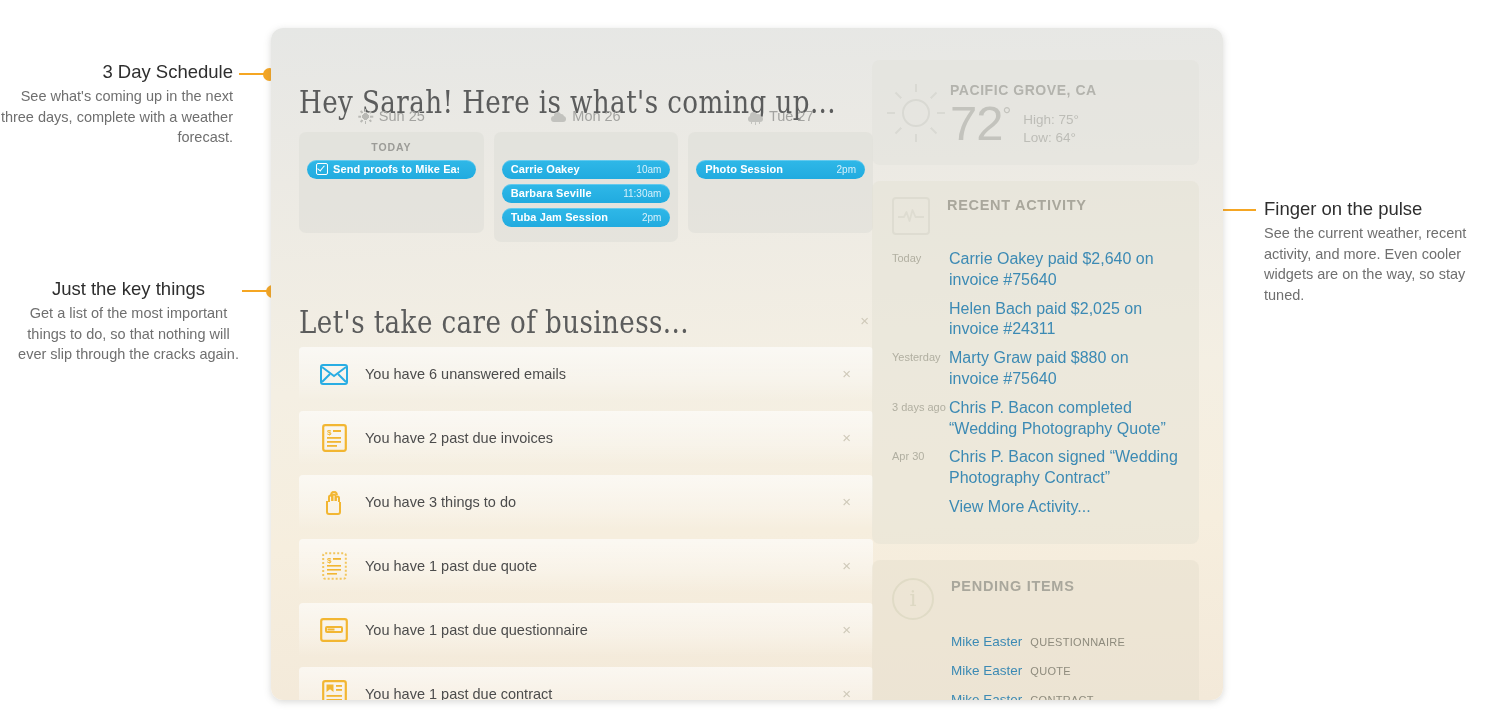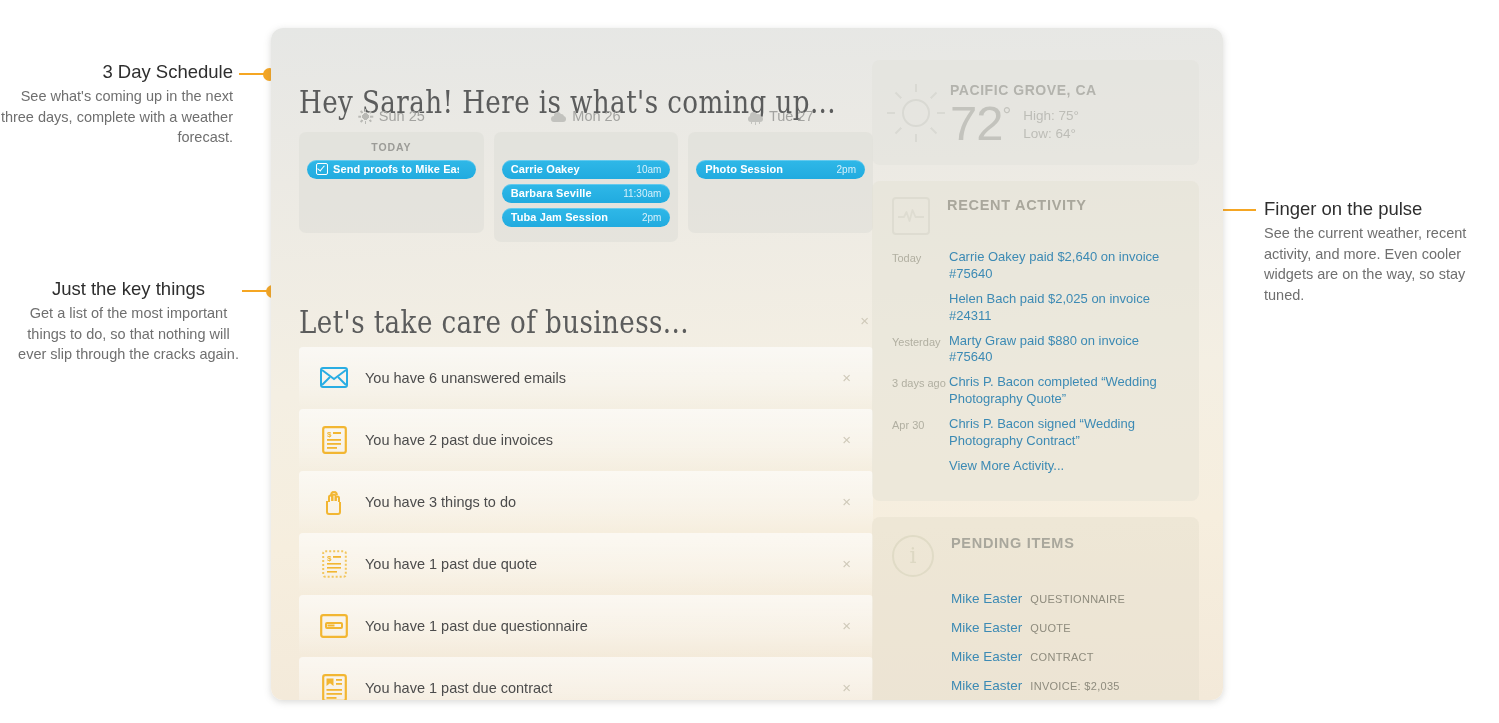--- a/index.html
+++ b/index.html
@@ -102,24 +102,24 @@
 
   
   .biz-head-row{position:absolute;left:28px;top:272px;width:574px;height:40px;}
   .biz-x{position:absolute;right:4px;top:12px;}
   .xmark{
     font-size:15px;color:#cfc9b9;line-height:1;cursor:default;
     font-family:"Liberation Sans", sans-serif;
   }
   .biz-list{position:absolute;left:28px;top:319px;width:574px;}
   .biz-row{
-    position:relative;height:61px;display:flex;align-items:center;
+    position:relative;height:54px;display:flex;align-items:center;
     background:linear-gradient(180deg, rgba(255,255,255,.62) 0%, rgba(255,255,255,.30) 62%, rgba(255,255,255,0) 100%);
     border-radius:4px;
-    margin-bottom:1px;
+    margin-bottom:10px;
   }
   .biz-row .ico{width:34px;height:34px;margin-left:18px;flex:0 0 auto;display:flex;align-items:center;justify-content:center;}
   .biz-row .lbl{font-size:14.5px;color:#4c4c4c;margin-left:14px;}
   .biz-row .rx{position:absolute;right:22px;top:50%;transform:translateY(-50%);}
 
   
   .widget{
     border-radius:8px;
     margin-bottom:16px;
     position:relative;
@@ -130,35 +130,35 @@
 
   .weather-inner{display:flex;align-items:center;height:105px;padding-left:14px;box-sizing:border-box;}
   .sun-big{width:60px;height:60px;position:relative;flex:0 0 auto;margin-right:4px;}
   .sun-big .core{position:absolute;left:16px;top:16px;width:28px;height:28px;border-radius:50%;border:2px solid #d9d9d3;box-sizing:border-box;}
   .sun-big .ray{position:absolute;left:29px;top:1px;width:2px;height:58px;background:linear-gradient(#d9d9d3 0 8px, transparent 8px 50px, #d9d9d3 50px 58px);}
   .sun-big .ray.r2{transform:rotate(45deg);}
   .sun-big .ray.r3{transform:rotate(90deg);}
   .sun-big .ray.r4{transform:rotate(135deg);}
   .weather-txt{padding-top:4px;}
   .wx-city{font-size:14px;letter-spacing:.55px;color:#b3b3ad;font-weight:600;margin-bottom:1px;}
-  .wx-row{display:flex;align-items:flex-start;}
+  .wx-row{display:flex;align-items:flex-end;}
   .wx-temp{font-size:49px;color:#c3c3bd;font-weight:300;line-height:.98;letter-spacing:-1px;}
   .wx-temp sup{font-size:22px;vertical-align:super;line-height:1;font-weight:300;}
   .wx-hl{margin-left:13px;padding-top:8px;font-size:13.5px;color:#bdbdb7;line-height:1.33;}
 
   .w-title-row{display:flex;gap:17px;margin-bottom:14px;}
   .w-title{font-size:14.5px;letter-spacing:.7px;color:#a9a79c;font-weight:600;}
   .act-ico{width:38px;height:38px;border:2px solid #dedcd1;border-radius:4px;box-sizing:border-box;display:flex;align-items:center;justify-content:center;flex:0 0 auto;}
   .pend-ico{width:42px;height:42px;border:2px solid #e0dbc6;border-radius:50%;box-sizing:border-box;display:flex;align-items:center;justify-content:center;flex:0 0 auto;}
   .pend-ico span{font-family:"DejaVu Serif", serif;font-size:22px;color:#ddd8c3;line-height:1;}
 
   .act-list{display:block;}
   .act-item{display:flex;margin-bottom:8px;}
   .act-when{width:57px;flex:0 0 auto;font-size:11px;color:#b0ae a0;color:#b1afa1;padding-top:3px;line-height:1.25;}
-  .act-text{font-size:13px;color:#3c8ab4;line-height:1.3;}
+  .act-text{font-size:16px;color:#3c8ab4;line-height:1.3;}
 
   .pend-list{margin-left:59px;margin-top:2px;}
   .pend-item{margin-bottom:14px;display:flex;align-items:baseline;gap:8px;}
   .pend-name{font-size:13.5px;color:#3c8ab4;}
   .pend-kind{font-size:11px;color:#8e8b7d;letter-spacing:.3px;}
 
   svg{display:block;}
 </style>
 </head>
 <body>

